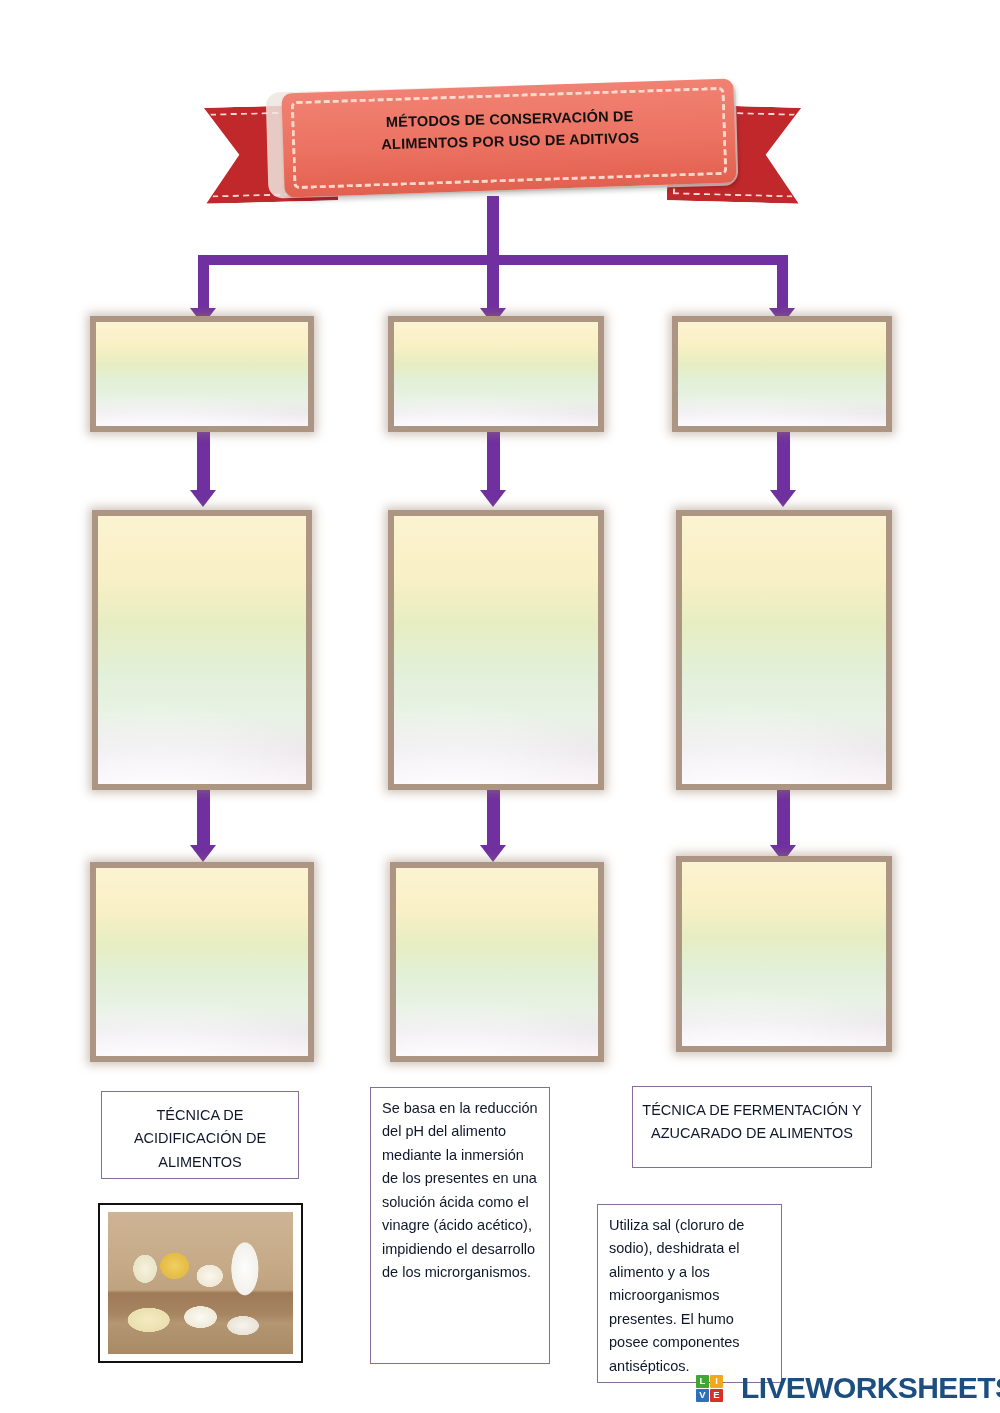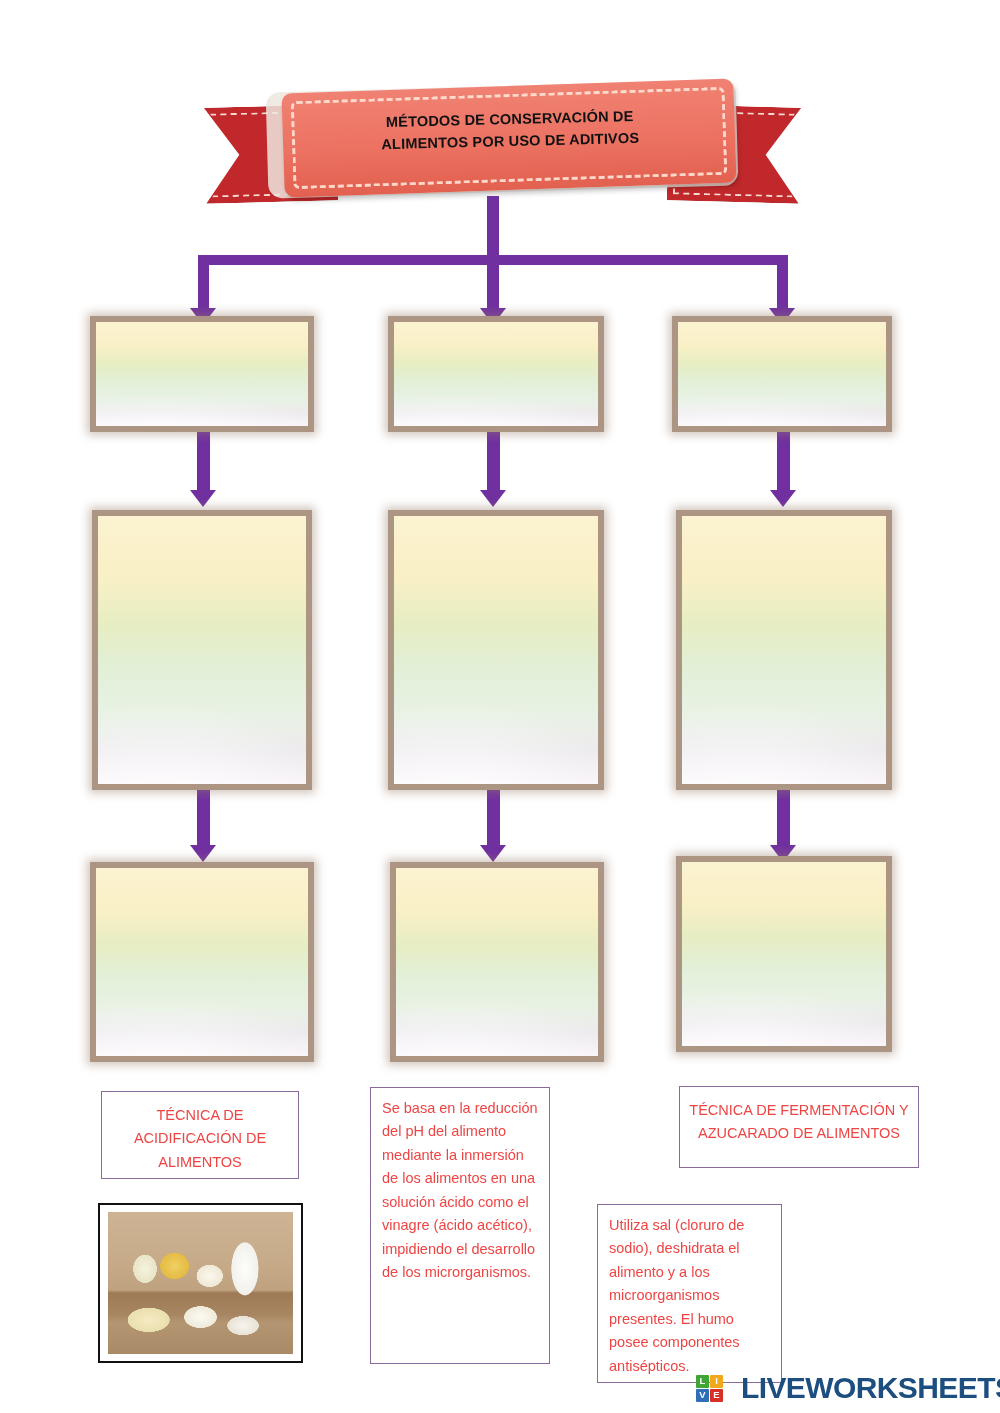--- a/index.html
+++ b/index.html
@@ -133,21 +133,21 @@
     background: radial-gradient(120% 160% at 30% 120%, rgba(255,255,255,.85) 0%, rgba(255,255,255,0) 70%);
     pointer-events: none;
   }
 
   
   .tbox {
     position: absolute;
     border: 1.5px solid #8A6B9C;
     background: #ffffff;
     box-sizing: border-box;
-    color: #ef4444;
+    color: #0f172a;
     font-size: 14.5px;
     line-height: 1.62;
   }
   .tbox.center { text-align: center; }
   .tbox.para   { text-align: left; }
   .tbox .inner { padding: 9px 11px; }
   .tbox.center .inner { padding: 12px 8px; }
 
   
   .photo-frame {
@@ -280,24 +280,24 @@
 
   <div class="gbox" style="left:90px; top:862px; width:224px; height:200px;"></div>
   <div class="gbox" style="left:390px; top:862px; width:214px; height:200px;"></div>
   <div class="gbox" style="left:676px; top:856px; width:216px; height:196px;"></div>
 
   <div class="tbox center" style="left:101px; top:1091px; width:198px; height:88px;">
     <div class="inner">TÉCNICA DE ACIDIFICACIÓN DE ALIMENTOS</div>
   </div>
 
   <div class="tbox para" style="left:370px; top:1087px; width:180px; height:277px;">
-    <div class="inner">Se basa en la reducción del pH del alimento mediante la inmersión de los alimentos en una solución ácido como el vinagre (ácido acético), impidiendo el desarrollo de los microrganismos.</div>
-  </div>
-
-  <div class="tbox center" style="left:679px; top:1086px; width:240px; height:82px;">
+    <div class="inner">Se basa en la reducción del pH del alimento mediante la inmersión de los presentes en una solución ácida como el vinagre (ácido acético), impidiendo el desarrollo de los microrganismos.</div>
+  </div>
+
+  <div class="tbox center" style="left:632px; top:1086px; width:240px; height:82px;">
     <div class="inner">TÉCNICA DE FERMENTACIÓN Y AZUCARADO DE ALIMENTOS</div>
   </div>
 
   <div class="tbox para" style="left:597px; top:1204px; width:185px; height:179px;">
     <div class="inner">Utiliza sal (cloruro de sodio), deshidrata el alimento y a los microorganismos presentes. El humo posee componentes antisépticos.</div>
   </div>
 
   <div class="photo-frame" style="left:98px; top:1203px; width:205px; height:160px;">
     <div class="photo"></div>
   </div>

